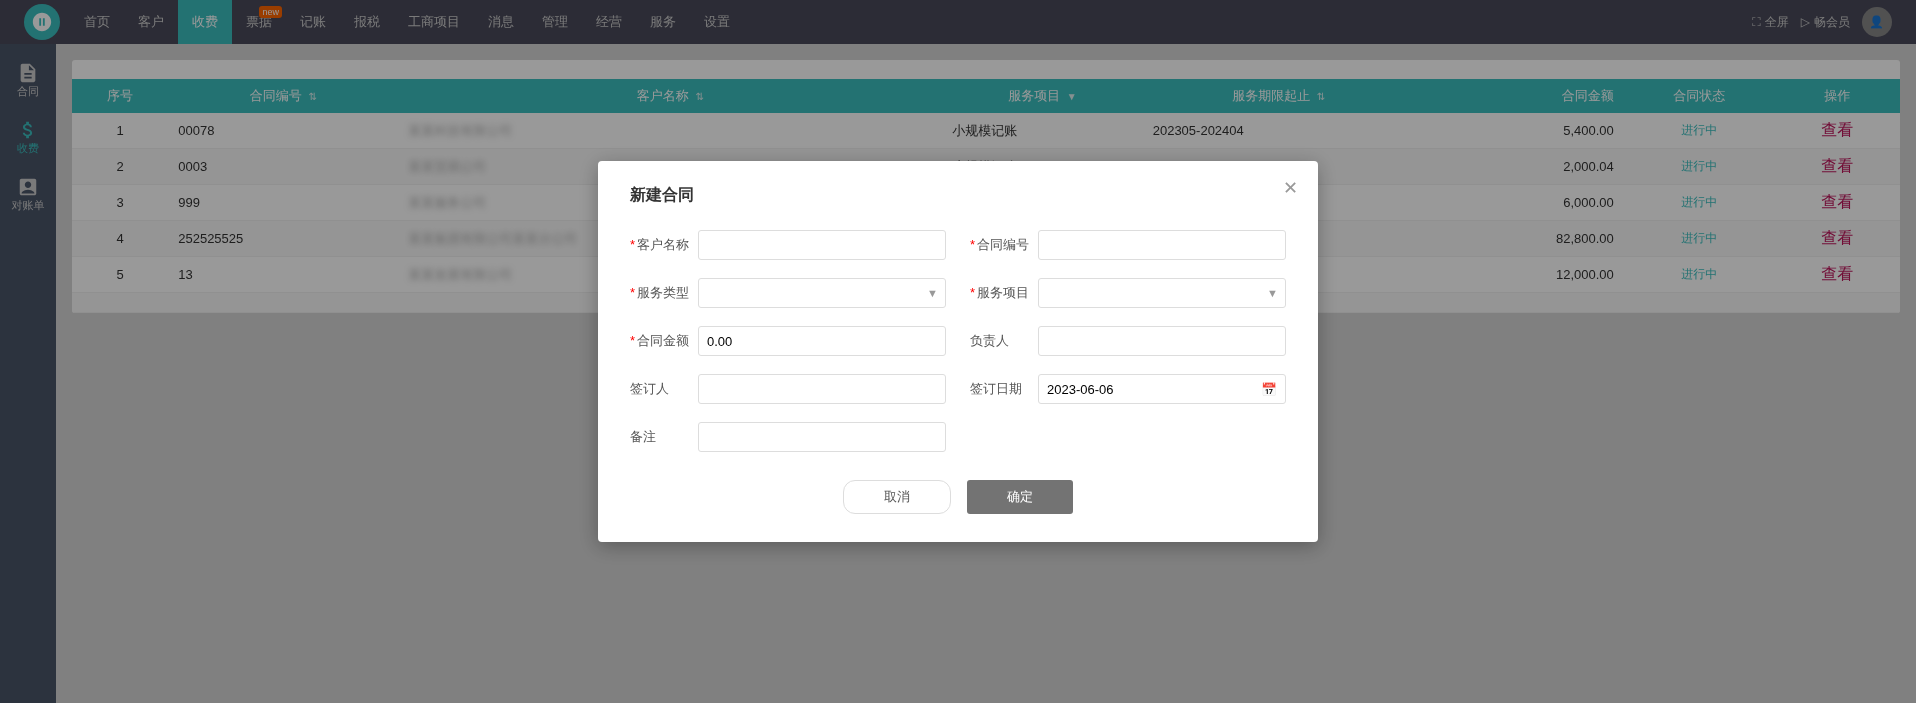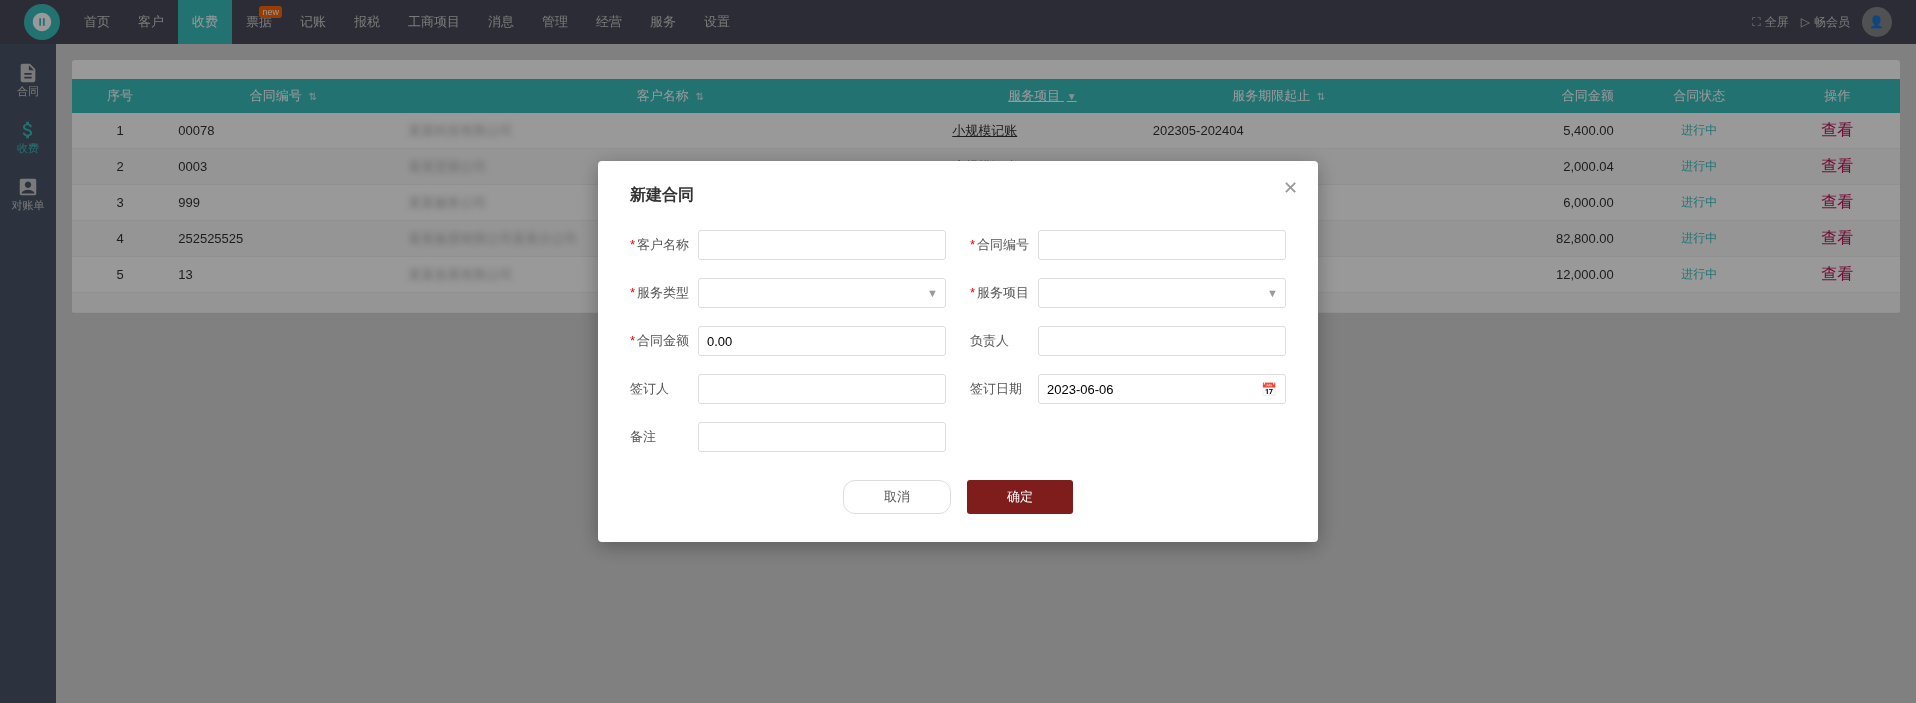--- a/index.html
+++ b/index.html
@@ -199,21 +199,21 @@
     .btn-view {
       color: #be185d;
       cursor: pointer;
       font-size: 16px;
       background: none;
       border: none;
     }
     .col-seq { width: 40px; text-align: center; }
     .col-contract { width: 110px; }
     .col-customer { width: 260px; }
-    .col-service { width: 90px; text-decoration: underline; }
+    .col-service { width: 90px; }
     .col-period { width: 130px; }
     .col-amount { width: 100px; text-align: right; }
     .col-status { width: 70px; text-align: center; }
     .col-action { width: 60px; text-align: center; }
 
     
     .blurred {
       color: transparent;
       text-shadow: 0 0 6px #aaa;
       user-select: none;
@@ -342,21 +342,21 @@
       border-radius: 12px;
       background: #fff;
       color: #555;
       cursor: pointer;
       font-size: 13px;
     }
     .btn-confirm {
       padding: 7px 40px;
       border: none;
       border-radius: 3px;
-      background: #7f1d1d;
+      background: #737373;
       color: #fff;
       cursor: pointer;
       font-size: 13px;
     }
   </style>
 </head>
 <body>
 
 <div class="top-nav">
   <div class="top-nav-logo">

